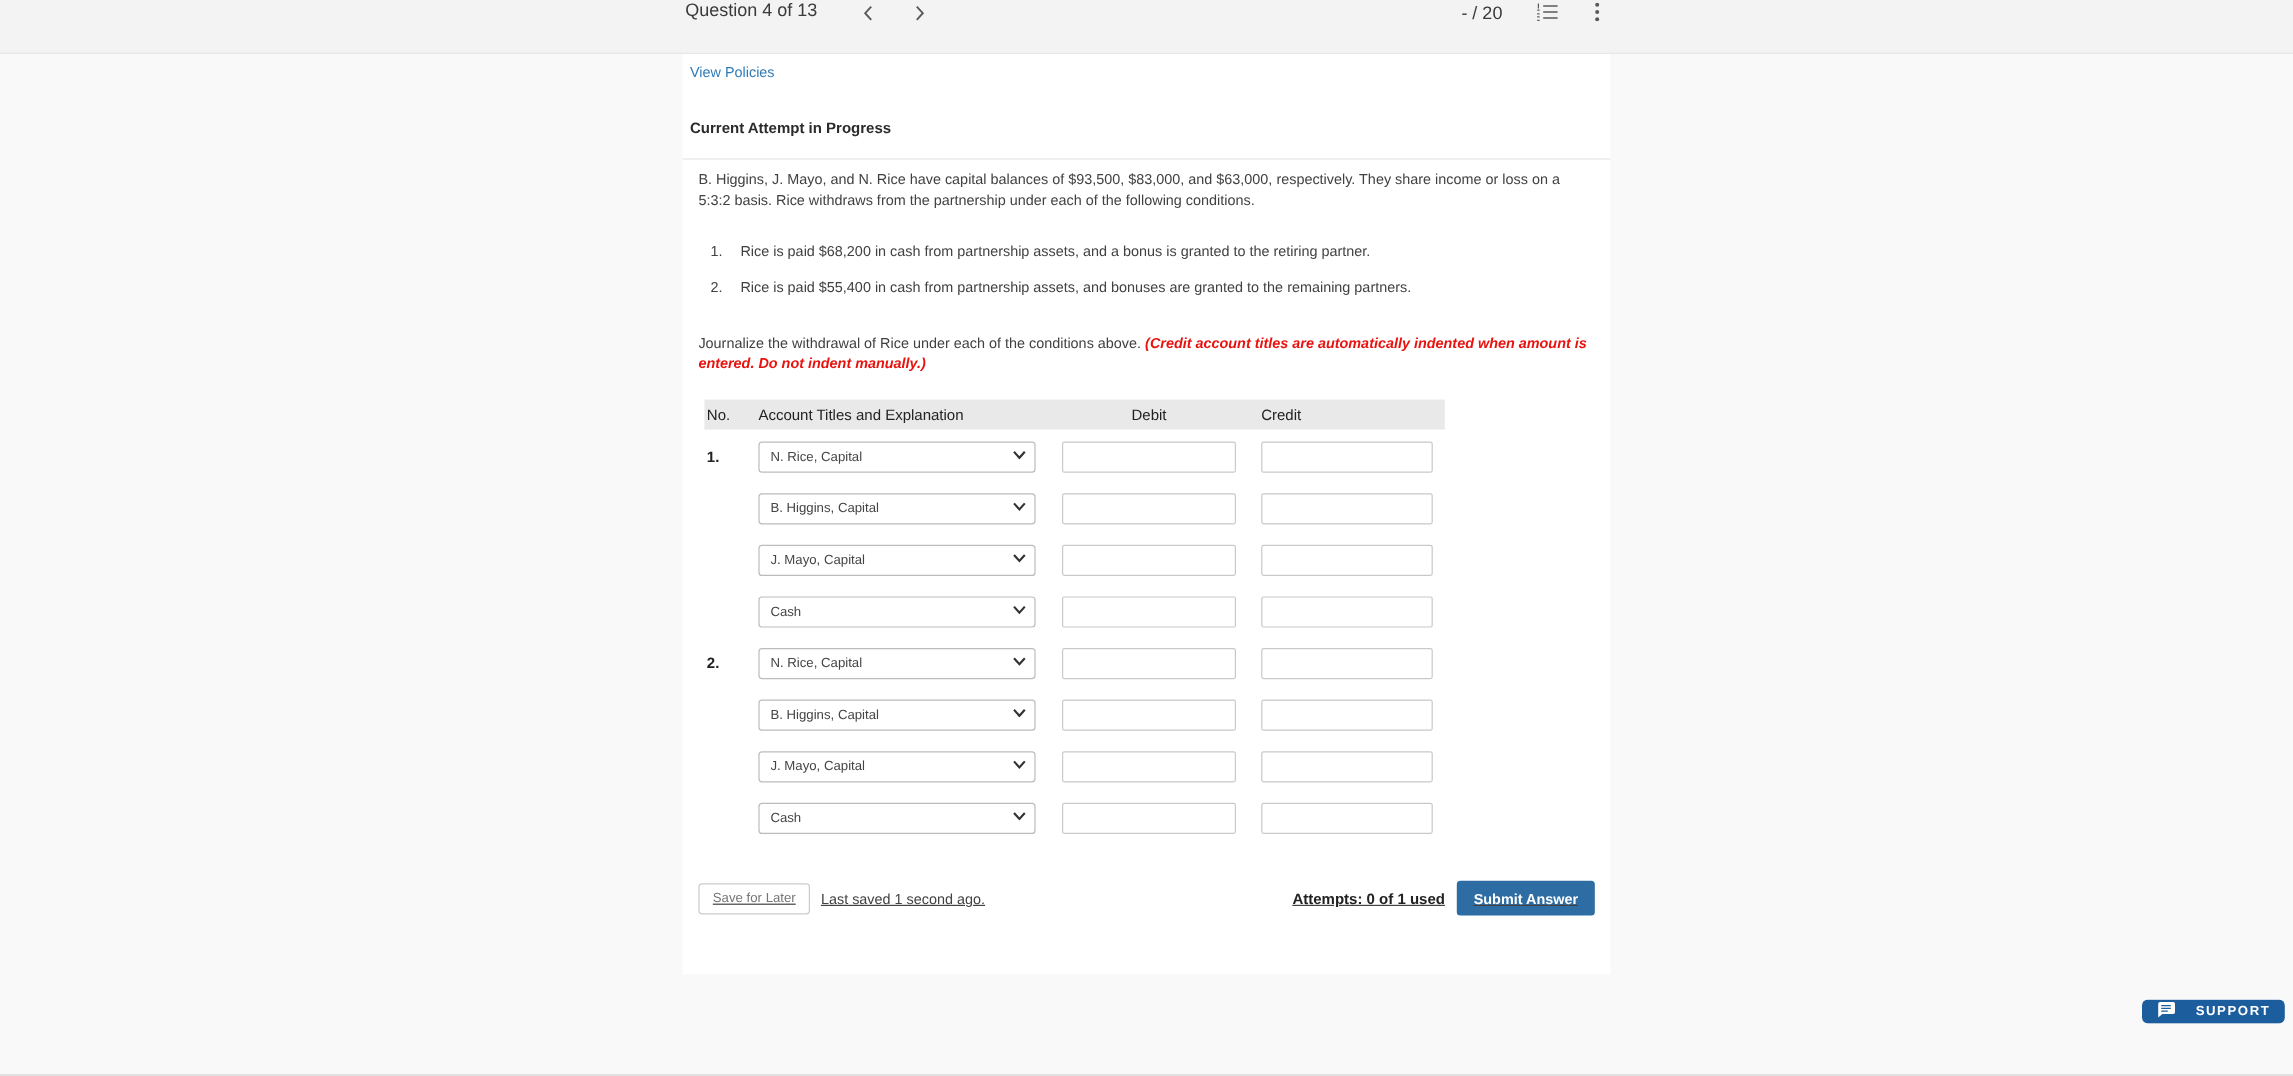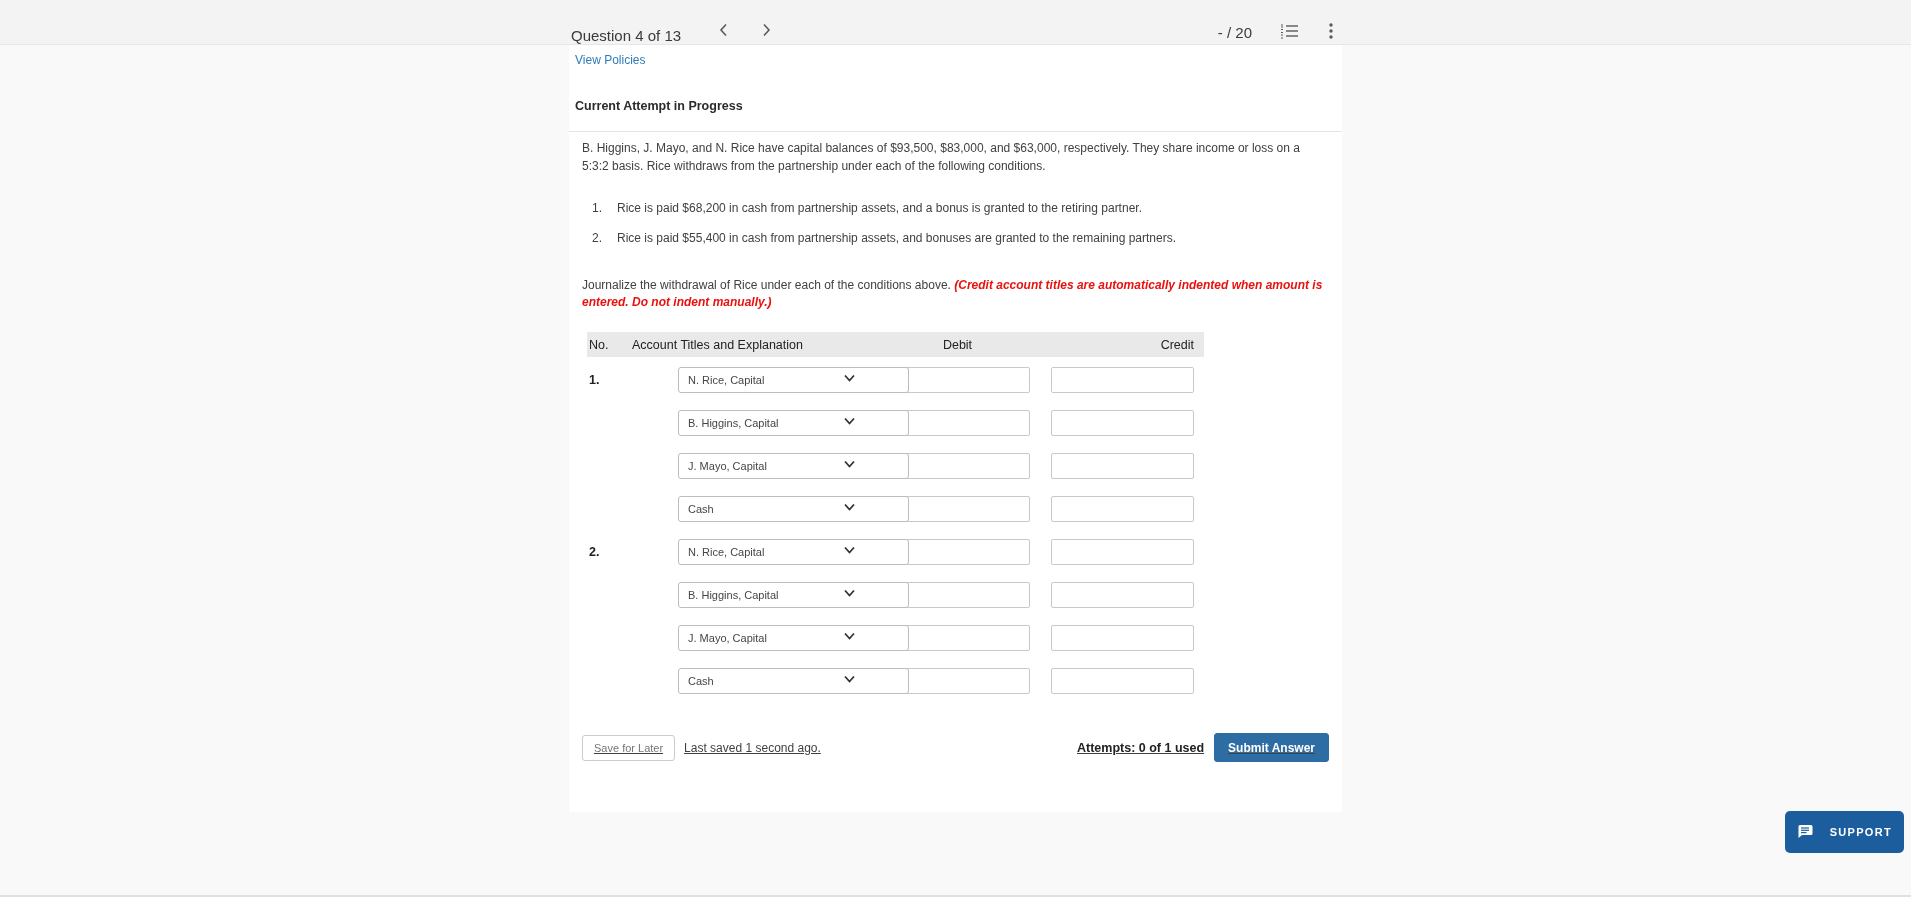--- a/index.html
+++ b/index.html
@@ -15,21 +15,21 @@
     background:#e1e1e1;
   }
 
   
   .topbar {
     height: 45px; background: #f3f3f3; border-bottom: 1px solid #e7e7e7;
     width: 100%;
   }
   .topbar-inner {
     width: 779px; margin: 0 auto; height: 100%;
-    display: flex; align-items: flex-end;
+    display: flex; align-items: flex-start;
   }
   .q-title { font-size: 15px; color: #3a3a3a; font-weight: 500; padding-left: 5px; }
   .nav-btn {
     background: none; border: none; cursor: pointer; padding: 4px 6px;
     display: inline-flex; align-items: center;
   }
   .nav-btn.prev { margin-left: 32px; }
   .nav-btn.next { margin-left: 22px; }
   .topbar-right { margin-left: auto; display: flex; align-items: center; padding-right: 10px; }
   .score { font-size: 15px; color: #3a3a3a; }
@@ -66,31 +66,31 @@
   
   .jtable { margin-top: 21px; margin-left: 5px; width: 617px; }
   .jhead {
     display: flex; align-items: center; background: #e9e9e9;
     height: 25px; font-size: 12.5px; font-weight: 400; color: #222222;
   }
   .col-no   { width: 45px; flex: 0 0 45px; padding-left: 2px; }
   .col-acct { width: 253px; flex: 0 0 253px; }
   .col-debit  { width: 145px; flex: 0 0 145px; text-align: center; }
   .gap2 { width: 21px; flex: 0 0 21px; }
-  .col-credit { width: 143px; flex: 0 0 143px; text-align: right; }
+  .col-credit { width: 143px; flex: 0 0 143px; text-align: left; }
 
   .jrows { margin-top: 10px; }
   .jrow { display: flex; align-items: center; margin-bottom: 17px; height: 26px; }
   .no-cell { width: 45px; flex: 0 0 45px; font-size: 12.5px; font-weight: 700; color: #222; padding-left: 2px; }
   .select-wrap { position: relative; width: 231px; flex: 0 0 231px; height: 26px; }
   .acct {
     -webkit-appearance: none; appearance: none;
     width: 100%; height: 26px; border: 1px solid #bcbcbc; border-radius: 3px;
     background: #ffffff; font-size: 11px; color: #454545; padding: 0 24px 0 9px;
-    font-family: "Liberation Sans", sans-serif; cursor: pointer; margin-left: 46px;
+    font-family: "Liberation Sans", sans-serif; cursor: pointer;
   }
   .sel-chev { position: absolute; right: 8px; top: 7px; pointer-events: none; display: flex; }
   .amt {
     height: 26px; border: 1px solid #c9c9c9; border-radius: 2px; background: #fff;
     font-size: 12px; padding: 0 6px; font-family: "Liberation Sans", sans-serif;
   }
   .amt.debit  { width: 145px; margin-left: 22px; }
   .amt.credit { width: 143px; margin-left: 21px; }
 
   
@@ -105,21 +105,21 @@
   .submit-btn {
     margin-left: 10px; height: 29px; padding: 0 13px; background: #2d6da4;
     border: 1px solid #2d6da4; border-radius: 3px; color: #ffffff;
     font-size: 12px; font-weight: 600; cursor: pointer;
     font-family: "Liberation Sans", sans-serif;
   }
   .auto-note { margin-top: 5px; font-size: 12px; line-height: 17px; color: #414141; width: 330px; }
 
   
   .support-btn {
-    position: fixed; right: 7px; bottom: 44px; height: 42px; padding: 0 12px;
+    position: fixed; right: 7px; bottom: 44px; height: 20px; padding: 0 12px;
     background: #1c5d9e; border: none; border-radius: 5px; color: #ffffff;
     display: flex; align-items: center; gap: 17px; cursor: pointer;
     font-size: 11px; font-weight: 700; letter-spacing: 1.3px;
     font-family: "Liberation Sans", sans-serif;
   }
 </style>
 </head>
 <body>
 
 <header class="topbar">

